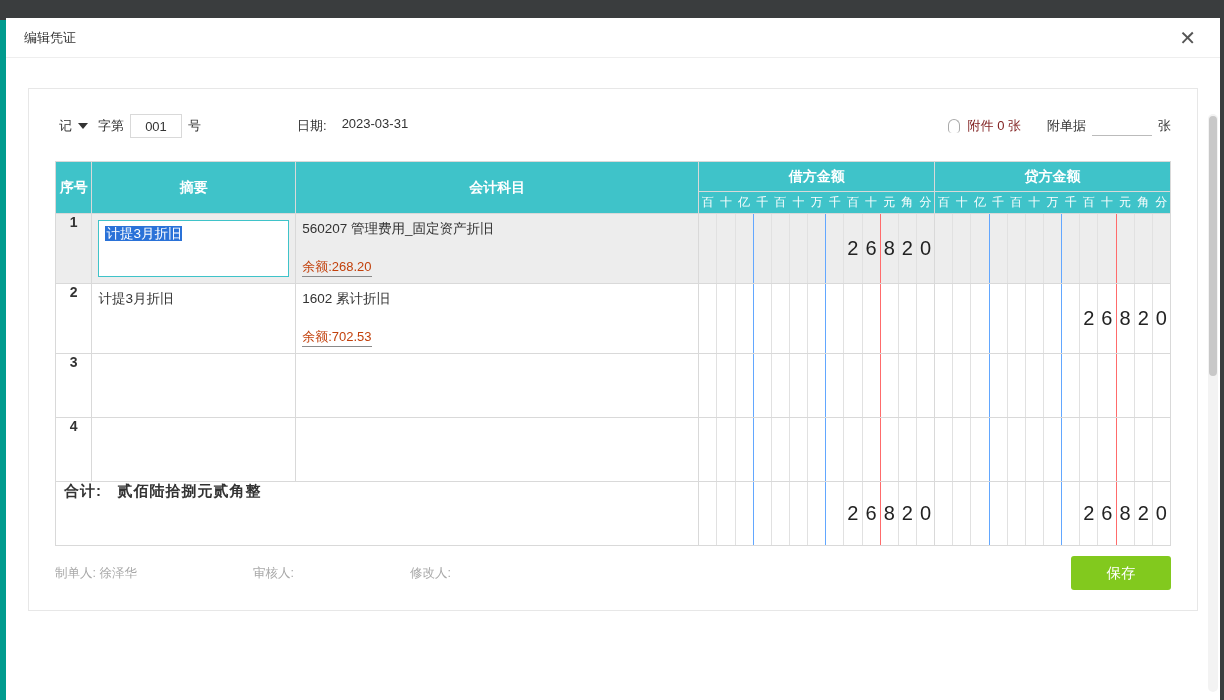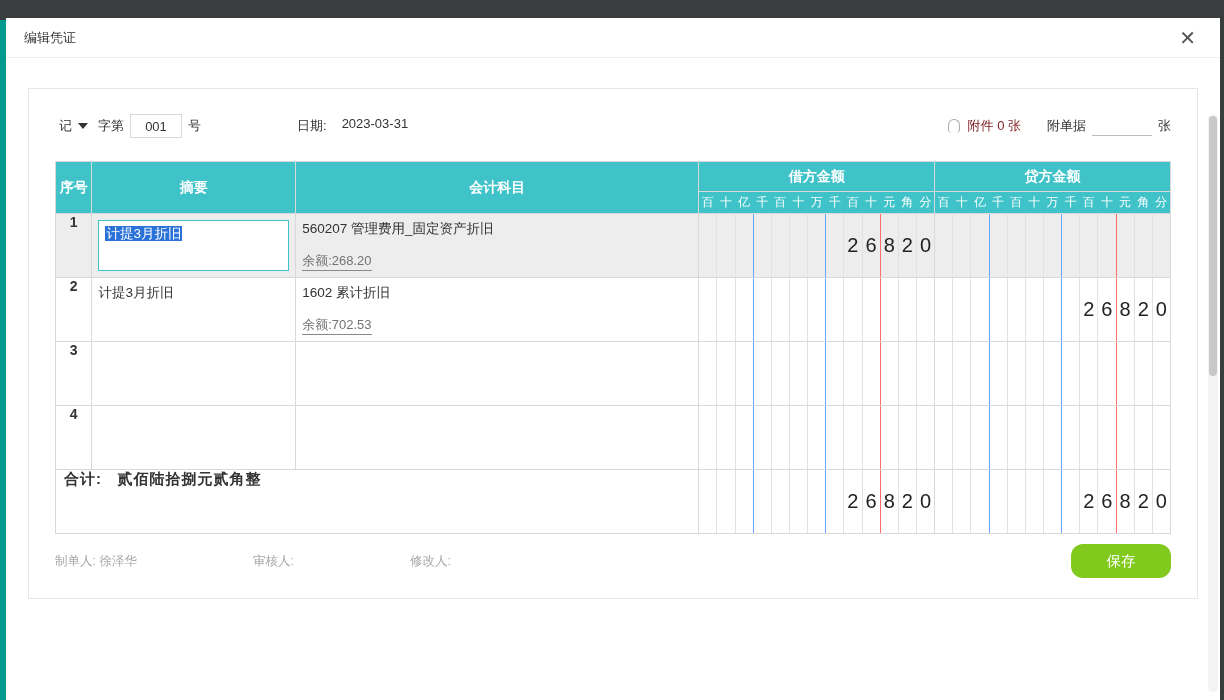--- a/index.html
+++ b/index.html
@@ -192,26 +192,26 @@
     padding:6px 6px;
     font-size:13.5px;
   }
   .subject-cell {
     padding:6px 6px;
     font-size:13.5px;
     height:100%;
     display:flex; flex-direction:column; justify-content:space-between;
   }
   .balance {
-    color:#737373;
+    color:#c2410c;
     border-bottom:1px solid #8a8a8a;
     display:inline-block;
     font-size:13px;
     align-self:flex-start;
-    margin-top:8px;
+    margin-top:20px;
   }
 
   
   .digit-wrap {
     height:100%;
     display:flex;
     align-items:stretch;
   }
   .digit {
     flex: 1 1 0;
@@ -246,21 +246,21 @@
     gap: 116px;
     color:#a8a8a8;
     font-size:12.5px;
     align-items:center;
   }
   .save-btn {
     margin-left:auto;
     background:#82c91e;
     color:#fff;
     border:none;
-    border-radius:12px;
+    border-radius:3px;
     width:100px; height:34px;
     font-size:14.5px;
     cursor:pointer;
   }
 
   
   .scrollbar {
     position:absolute;
     top: 56px; right:2px; bottom:8px;
     width:10px;

